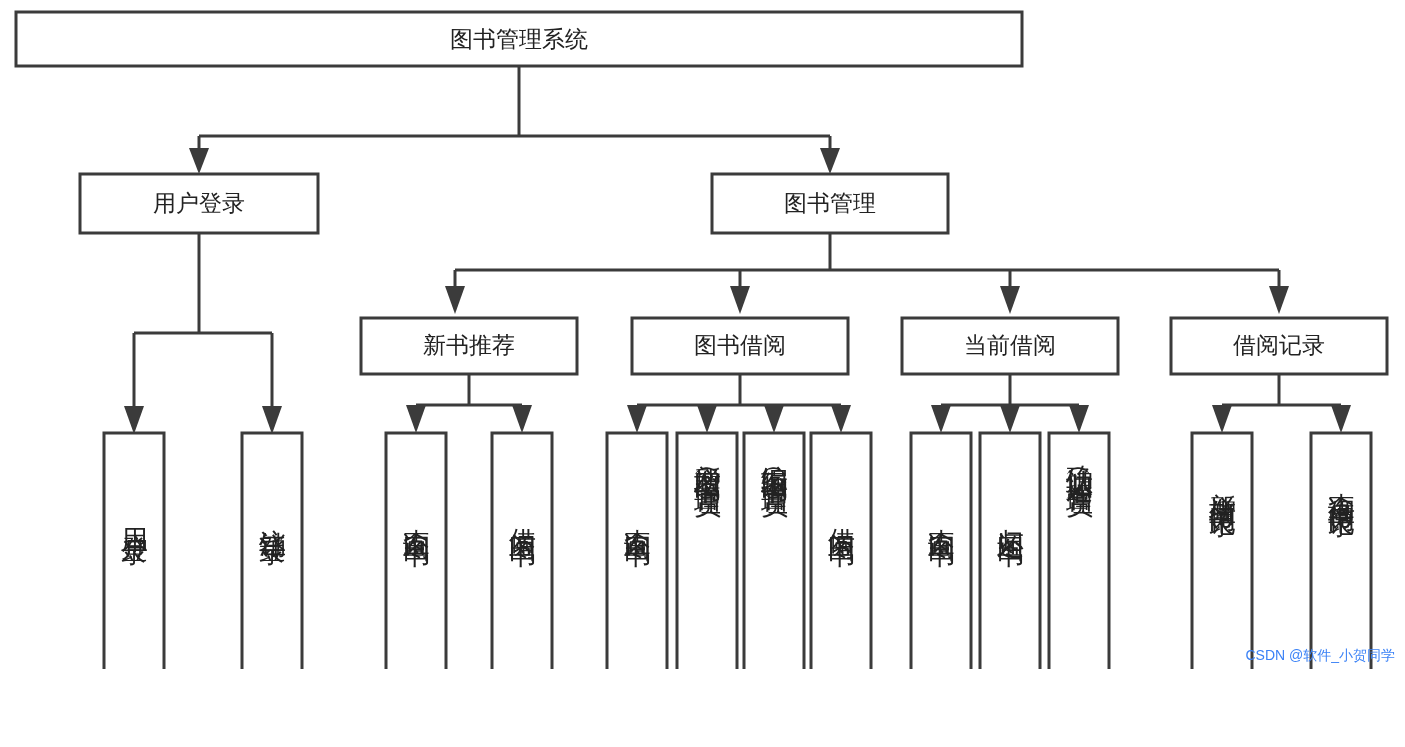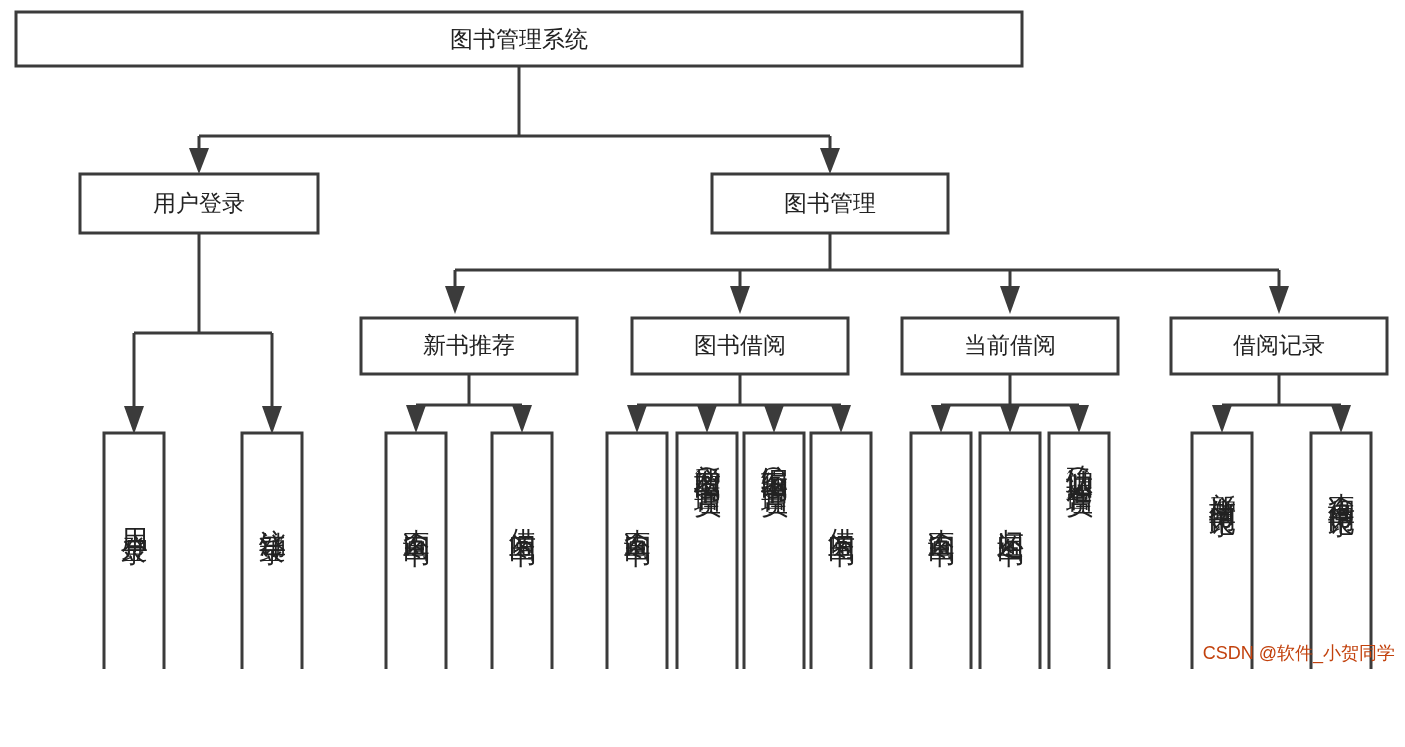--- a/index.html
+++ b/index.html
@@ -59,22 +59,22 @@
     line-height: 1;
     color: #222222;
     letter-spacing: 4px;
     white-space: nowrap;
   }
   .watermark {
     position: absolute;
     right: 10px;
     bottom: 4px;
     font-family: "Liberation Sans", "DejaVu Sans", sans-serif;
-    font-size: 18px;
-    color: #c2410c;
+    font-size: 14px;
+    color: #3b82f6;
     white-space: nowrap;
     user-select: none;
   }
 </style>
 </head>
 <body>
 
 <div id="page">
 
   <svg id="diagram" viewBox="0 0 1405 747">

